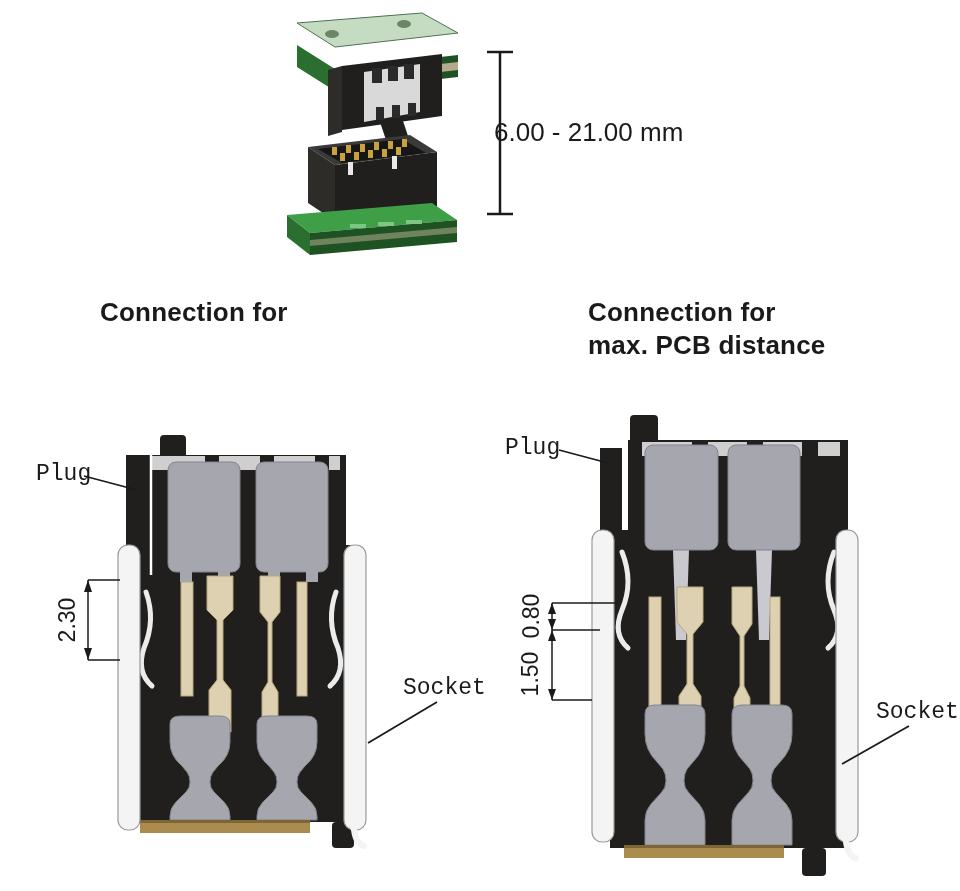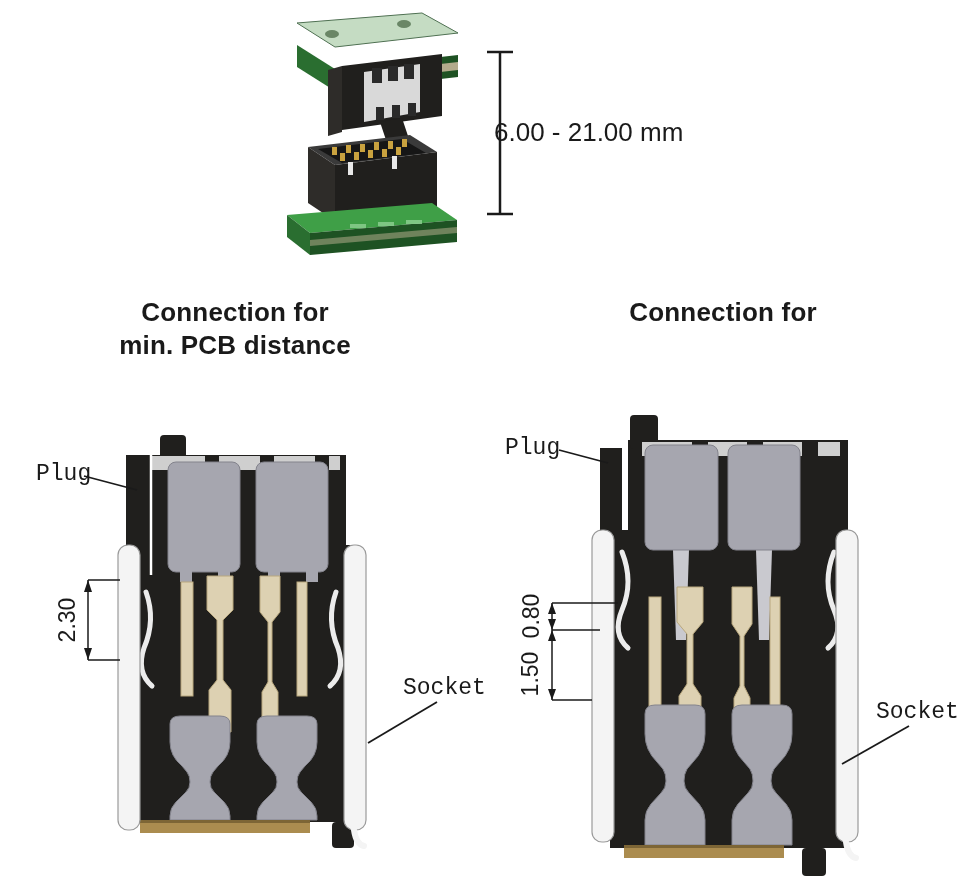--- a/index.html
+++ b/index.html
@@ -3,21 +3,21 @@
 <meta charset="utf-8">
 <style>
   html,body{margin:0;padding:0;}
   body{
     width:960px;height:891px;position:relative;background:#ffffff;
     font-family:"Liberation Sans", sans-serif;color:#1a1a1a;overflow:hidden;
   }
   .abs{position:absolute;}
   svg{display:block;}
   .heading{
-    position:absolute;width:270px;text-align:center;
+    position:absolute;width:270px;text-align:left;
     font-weight:bold;font-size:26px;line-height:33px;letter-spacing:0.2px;
   }
   .part-label{
     position:absolute;font-size:23px;line-height:24px;white-space:nowrap;font-family:Liberation Mono, monospace;
   }
   .dim-label{
     position:absolute;font-size:26px;white-space:nowrap;
   }
   .dim-label.rot{
     width:64px;height:30px;font-size:23px;display:flex;align-items:center;justify-content:center;
@@ -209,25 +209,25 @@
       <polygon points="552,630 548,641 556,641" stroke="none"></polygon>
       <polygon points="552,700 548,689 556,689" stroke="none"></polygon>
     </g>
   </g>
 </svg>
 
 <div class="dim-label" style="left:494px;top:117px">6.00 - 21.00 mm</div>
 
 <div class="heading" style="left:100px;top:296px">
   <div>Connection for</div>
-  <div>min. PCB distance</div>
 </div>
 
 <div class="heading" style="left:588px;top:296px">
   <div>Connection for</div>
+  <div>max. PCB distance</div>
 </div>
 
 <div class="part-label" style="left:36px;top:462px">Plug</div>
 <div class="part-label" style="left:403px;top:676px">Socket</div>
 <div class="dim-label rot" style="left:35px;top:605px">2.30</div>
 
 <div class="part-label" style="left:505px;top:436px">Plug</div>
 <div class="part-label" style="left:876px;top:700px">Socket</div>
 <div class="dim-label rot" style="left:499px;top:601px">0.80</div>
 <div class="dim-label rot" style="left:498px;top:659px">1.50</div>

